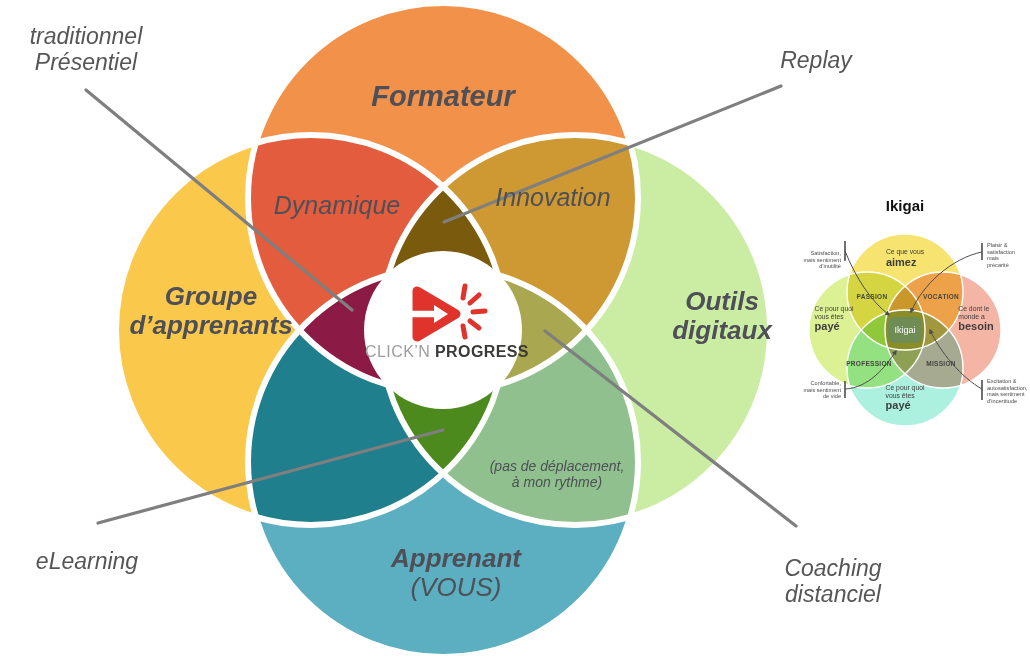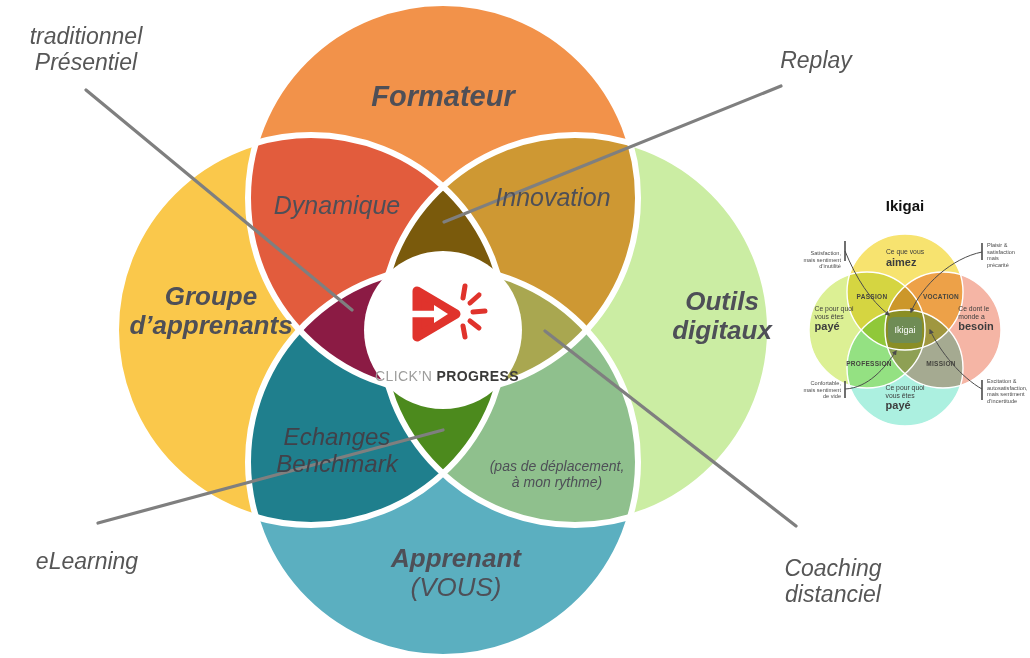--- a/index.html
+++ b/index.html
@@ -6,21 +6,21 @@
   body{font-family:"Liberation Sans", sans-serif;}
   .stage{position:relative;width:1030px;height:658px;overflow:hidden;background:#fff;}
   .stage svg{position:absolute;left:0;top:0;}
   .lbl{position:absolute;transform:translate(-50%,-50%);text-align:center;white-space:nowrap;
        font-style:italic;color:#4e4f57;line-height:1.12;z-index:5;}
   .lbl .ln{display:block;}
   .bold{font-weight:400;}
   .callout{color:#565656;font-size:23px;}
   .circle-label{font-weight:700;}
   .logo-text{position:absolute;transform:translate(-50%,-50%);z-index:6;font-style:normal;
-             font-size:14px;letter-spacing:.4px;white-space:nowrap;margin-top:24px;}
+             font-size:16px;letter-spacing:.4px;white-space:nowrap;}
   .logo-text .light{color:#9d9d9c;font-weight:400;}
   .logo-text .dark{color:#3a3a39;font-weight:700;}
   
   .ik{position:absolute;transform:translate(-50%,-50%);z-index:7;
       font-style:normal;color:#3d3d3d;line-height:1.12;white-space:nowrap;}
   .ik-title{font-weight:700;font-size:15px;color:#111;}
   .ik-circle-lbl{font-size:6.8px;}
   .ik-circle-lbl .big{font-size:11px;font-weight:700;display:block;}
   .ik-zone{font-size:6.5px;font-weight:700;color:#45453f;letter-spacing:.3px;}
   .ik-center{font-size:9px;color:#ffffff;}
@@ -145,24 +145,20 @@
   </div>
 
   <div class="lbl" style="left:456px;top:573px;font-size:26px;">
     <span class="ln" style="font-weight:700;">Apprenant</span>
     <span class="ln bold">(VOUS)</span>
   </div>
 
   <div class="lbl" style="left:337px;top:205px;font-size:25px;">Dynamique</div>
   <div class="lbl" style="left:553px;top:197px;font-size:25px;">Innovation</div>
 
-  <div class="lbl" style="left:337px;top:451px;font-size:24px;color:#414149;">
-    <span class="ln">Echanges</span>
-    <span class="ln">Benchmark</span>
-  </div>
 
   <div class="lbl" style="left:557px;top:465px;font-size:25px;">
     <span class="ln" style="font-size:14px;margin-top:20px;">(pas de déplacement,</span>
     <span class="ln" style="font-size:14px;">à mon rythme)</span>
   </div>
 
   <div class="lbl callout" style="left:86px;top:50px;">
     <span class="ln">traditionnel</span>
     <span class="ln">Présentiel</span>
   </div>

